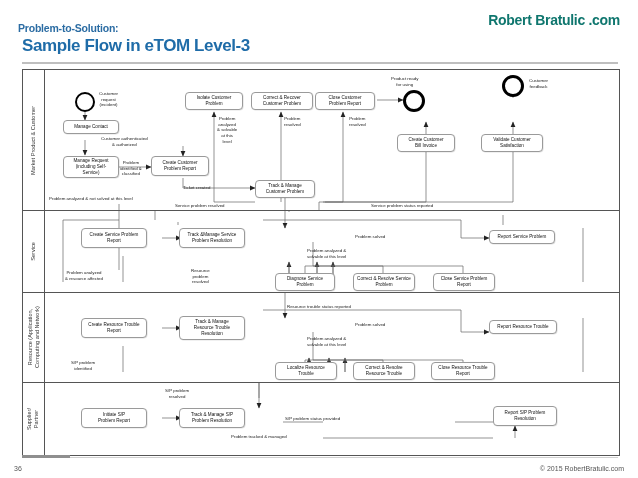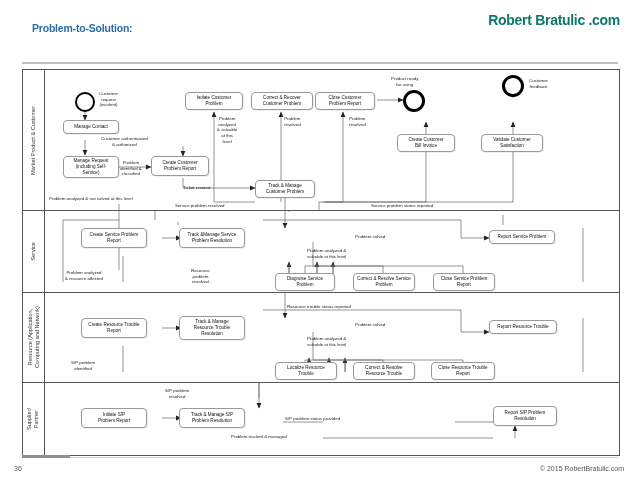--- a/index.html
+++ b/index.html
@@ -4,21 +4,21 @@
 <style>
   html,body{margin:0;padding:0;background:#ffffff;}
   body{width:638px;height:478px;overflow:hidden;
        font-family:"Liberation Sans","DejaVu Sans",sans-serif;color:#000;}
 
   #slide{position:relative;width:638px;height:478px;background:#fff;}
 
   
   .hdr-brand{position:absolute;right:18px;top:12px;font-size:14px;font-weight:bold;
              color:#0f766e;letter-spacing:-0.3px;}
-  .hdr-kicker{position:absolute;left:32px;top:22px;font-size:10.5px;font-weight:bold;
+  .hdr-kicker{position:absolute;left:18px;top:22px;font-size:10.5px;font-weight:bold;
               color:#2b6ca3;letter-spacing:-0.2px;}
   .hdr-title{position:absolute;left:22px;top:36px;font-size:17px;font-weight:bold;
              color:#1f6ca8;letter-spacing:-0.4px;}
   .hdr-rule{position:absolute;left:22px;top:62px;width:596px;height:2px;background:#bfbfbf;}
 
   
   .ftr-num{position:absolute;left:14px;bottom:6px;font-size:7px;color:#555;}
   .ftr-cp{position:absolute;right:14px;bottom:6px;font-size:7px;color:#555;}
   .ftr-rule{position:absolute;left:22px;bottom:20px;width:596px;height:1px;background:#d0d0d0;}
   .ftr-tab{position:absolute;left:22px;bottom:20px;width:48px;height:3px;background:#8f8f8f;}
@@ -52,20 +52,21 @@
   .lbl{position:absolute;font-size:4.4px;line-height:1.3;color:#222;white-space:nowrap;}
   .lbl.ctr{text-align:center;}
 </style>
 </head>
 <body>
 
 <div id="slide">
 
   <div class="hdr-brand">Robert Bratulic .com</div>
   <div class="hdr-kicker">Problem-to-Solution:</div>
+  <div class="hdr-title">Sample Flow in eTOM Level-3</div>
   <div class="hdr-rule"></div>
 
   <div id="diagram">
 
     <svg id="svg" width="596" height="385" viewBox="0 0 596 385">
       <defs>
         <marker id="ah" markerWidth="6" markerHeight="6" refX="5" refY="3" orient="auto" markerUnits="userSpaceOnUse">
           <path d="M0,0.6 L5.4,3 L0,5.4 z" fill="#222"></path>
         </marker>
       </defs>

